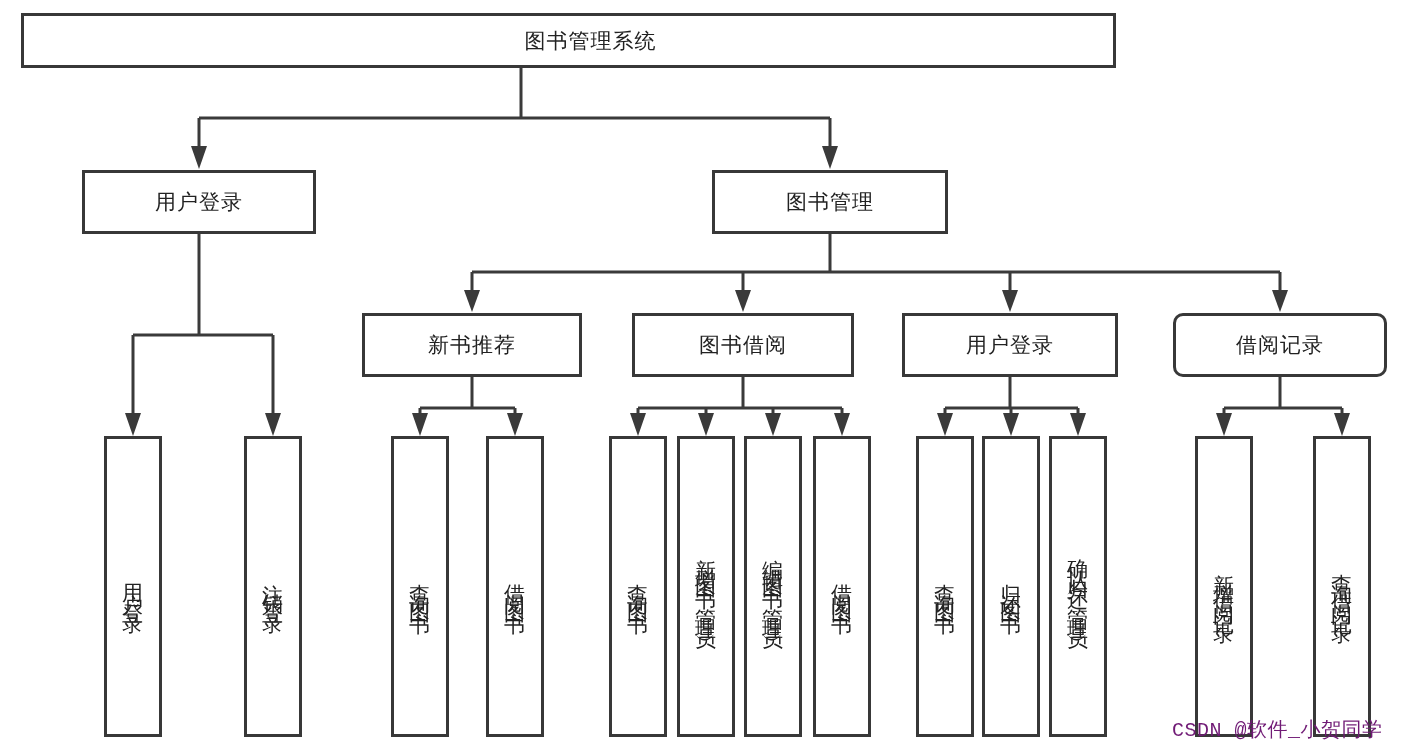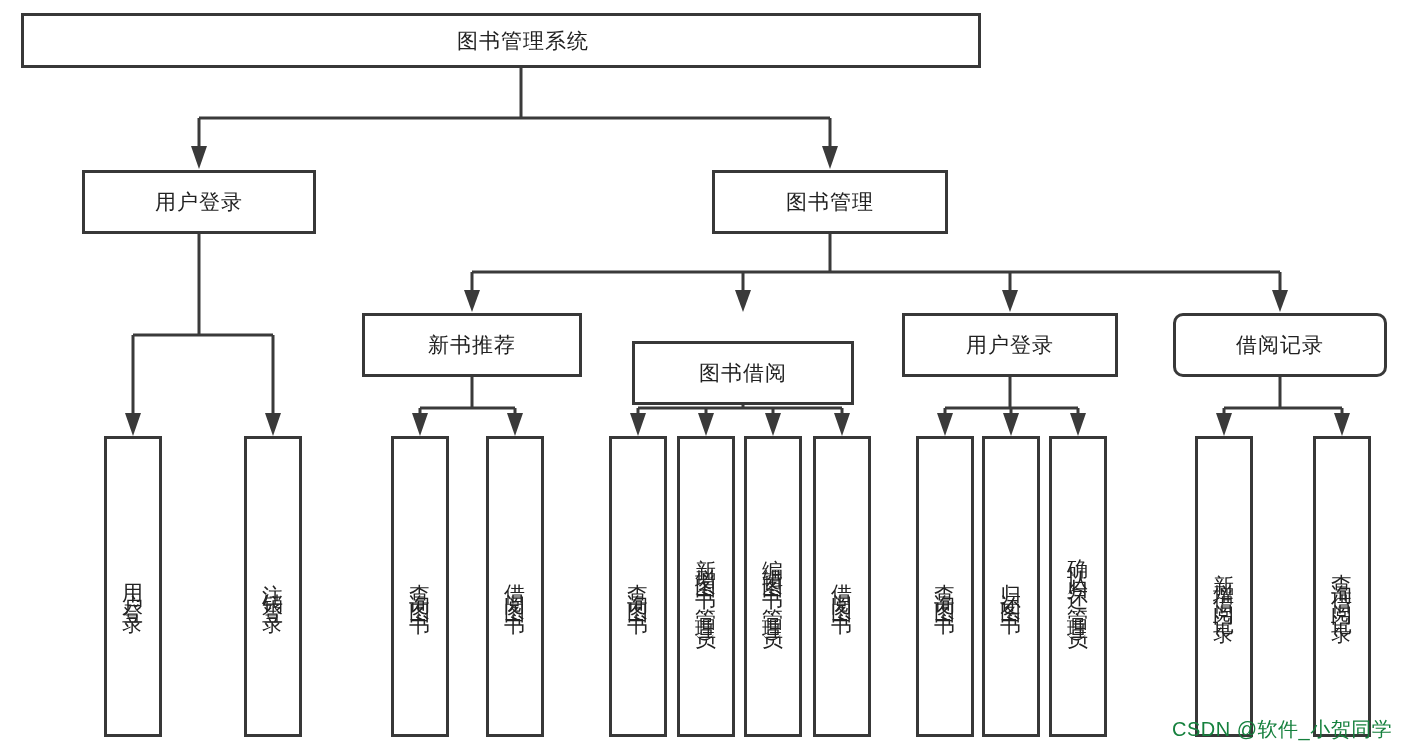--- a/index.html
+++ b/index.html
@@ -55,23 +55,24 @@
     line-height: 1;
     letter-spacing: 10px;
     white-space: nowrap;
   }
   .watermark {
     position: absolute;
     left: 1172px;
     top: 716px;
     font-size: 20px;
     letter-spacing: 0.5px;
-    color: #15803d;
+    color: #701a75;
     white-space: nowrap;
     z-index: 3;
+    font-family: Liberation Mono, monospace;
   }
 </style>
 </head>
 <body>
 
 <div class="stage">
 
   <svg class="connectors" width="1405" height="747" viewBox="0 0 1405 747">
     <g stroke="#3a3a3a" stroke-width="3" fill="none">
 
@@ -108,35 +109,35 @@
       <polygon points="765,413 781,413 773,436"></polygon>
       <polygon points="834,413 850,413 842,436"></polygon>
       <polygon points="937,413 953,413 945,436"></polygon>
       <polygon points="1003,413 1019,413 1011,436"></polygon>
       <polygon points="1070,413 1086,413 1078,436"></polygon>
       <polygon points="1216,413 1232,413 1224,436"></polygon>
       <polygon points="1334,413 1350,413 1342,436"></polygon>
     </g>
   </svg>
 
-  <div class="hbox" style="left:21px; top:13px; width:960px; height:55px;padding-left:44px;">
+  <div class="hbox" style="left:21px; top:13px; width:1095px; height:55px;padding-left:44px;">
     <span>图书管理系统</span>
   </div>
 
   <div class="hbox" style="left:82px; top:170px; width:234px; height:64px;">
     <span>用户登录</span>
   </div>
   <div class="hbox" style="left:362px; top:313px; width:220px; height:64px;">
     <span>新书推荐</span>
   </div>
 
   <div class="hbox" style="left:712px; top:170px; width:236px; height:64px;">
     <span>图书管理</span>
   </div>
-  <div class="hbox" style="left:632px; top:313px; width:222px; height:64px;margin-top:28px;">
+  <div class="hbox" style="left:632px; top:313px; width:222px; height:64px;">
     <span>图书借阅</span>
   </div>
   <div class="hbox" style="left:902px; top:313px; width:216px; height:64px;">
     <span>用户登录</span>
   </div>
   <div class="hbox" style="left:1173px; top:313px; width:214px; height:64px;border-radius:10px;">
     <span>借阅记录</span>
   </div>
 
   <div class="vbox" style="left:104px;">

